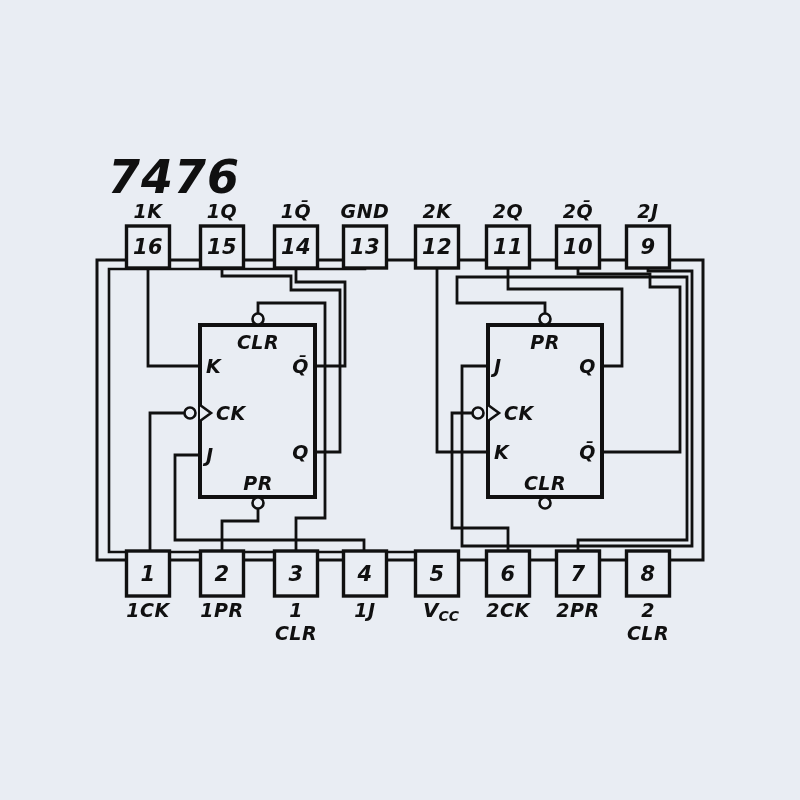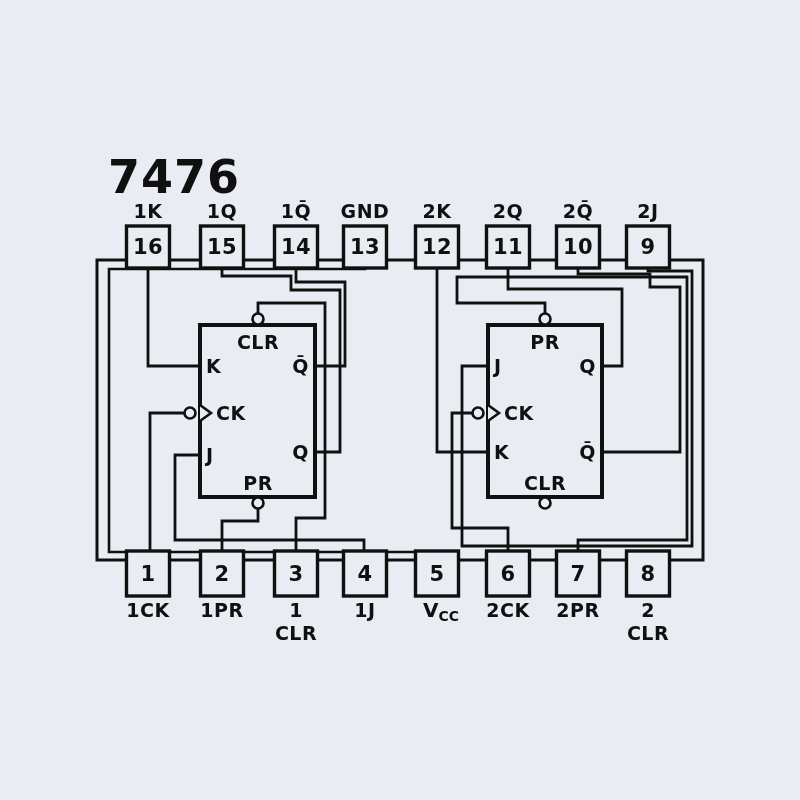--- a/index.html
+++ b/index.html
@@ -2,21 +2,21 @@
 <html><head>
 <meta charset="utf-8">
 <style>
   html, body { margin: 0; padding: 0; }
   body {
     width: 800px; height: 800px;
     background: #e9edf3;
     font-family: "DejaVu Sans", "Liberation Sans", sans-serif;
     overflow: hidden;
   }
-  #page { position: relative; width: 680px; height: 800px; background: #e9edf3; }
+  #page { position: relative; width: 680px; height: 800px; background: #e9edf3; font-style: italic; }
   #chip-title {
     position: absolute; left: 108px; top: 150px;
     font-size: 46px; font-weight: bold; color: #101010;
     letter-spacing: 1px;
   }
   #diagram { position: absolute; left: 0; top: 0; }
   svg text { font-family: "DejaVu Sans", "Liberation Sans", sans-serif; fill: #101010; }
 </style>
 </head>
 <body>

